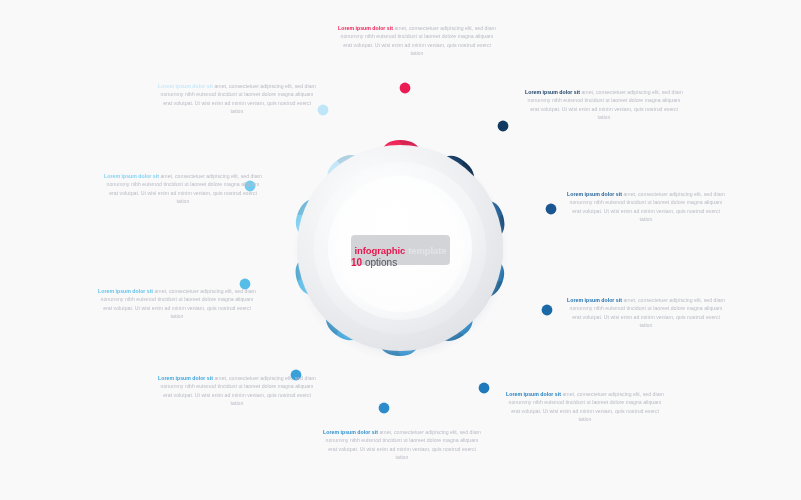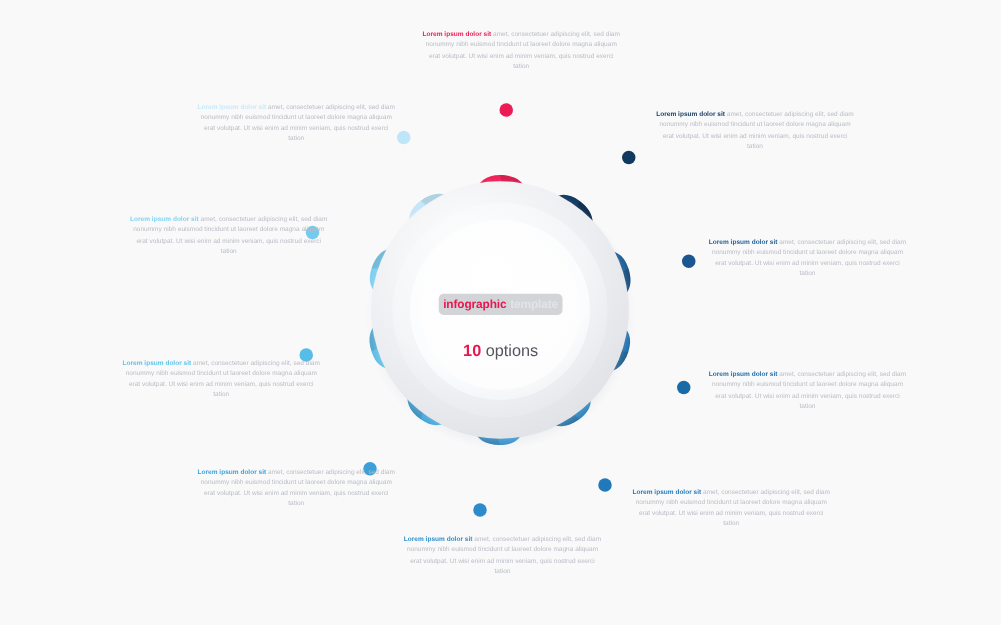--- a/index.html
+++ b/index.html
@@ -26,31 +26,31 @@
   .tblock .body{color:#b9bcc4;}
 
   
   .center-wrap{
     position:absolute;left:0;top:0;width:801px;height:500px;
     pointer-events:none;
   }
   .pill{
     position:absolute;
     left:351px;top:235px;
-    width:99px;height:17px;
+    width:99px;height:30px;
     background:#d3d4d8;
     border-radius:4px;
     display:flex;align-items:center;justify-content:center;
     gap:3px;
   }
   .pill .w1{color:#e8174f;font-size:9.5px;font-weight:bold;letter-spacing:-.1px;}
   .pill .w2{color:#e3e4e7;font-size:9.5px;font-weight:bold;letter-spacing:-.1px;}
   .opts{
     position:absolute;left:351px;top:257px;width:99px;
-    text-align:center;font-size:13px;color:#4a4a55;margin-top:16px;
+    font-size:10px;color:#4a4a55;
   }
   .opts .num{color:#e8174f;font-weight:bold;}
   .opts .lbl{color:#55555f;}
 </style>
 </head>
 <body>
 
 <div id="stage">
 
   <svg class="layer" viewBox="0 0 801 500">

